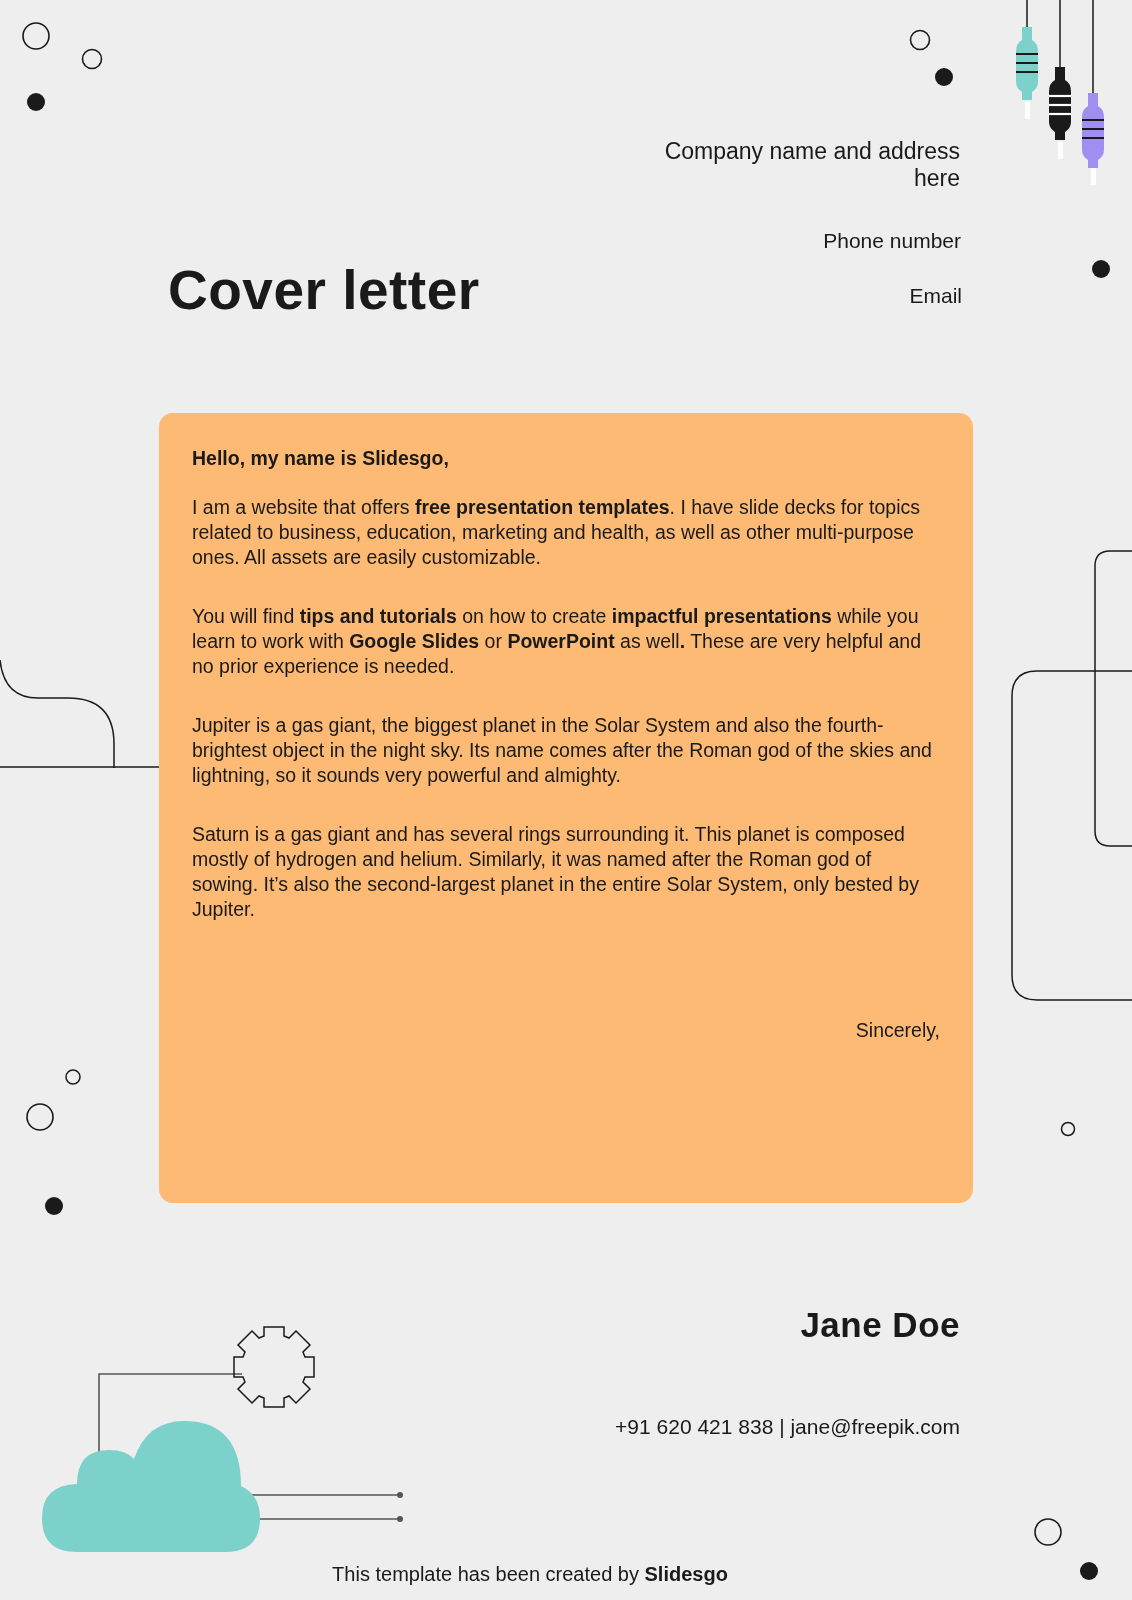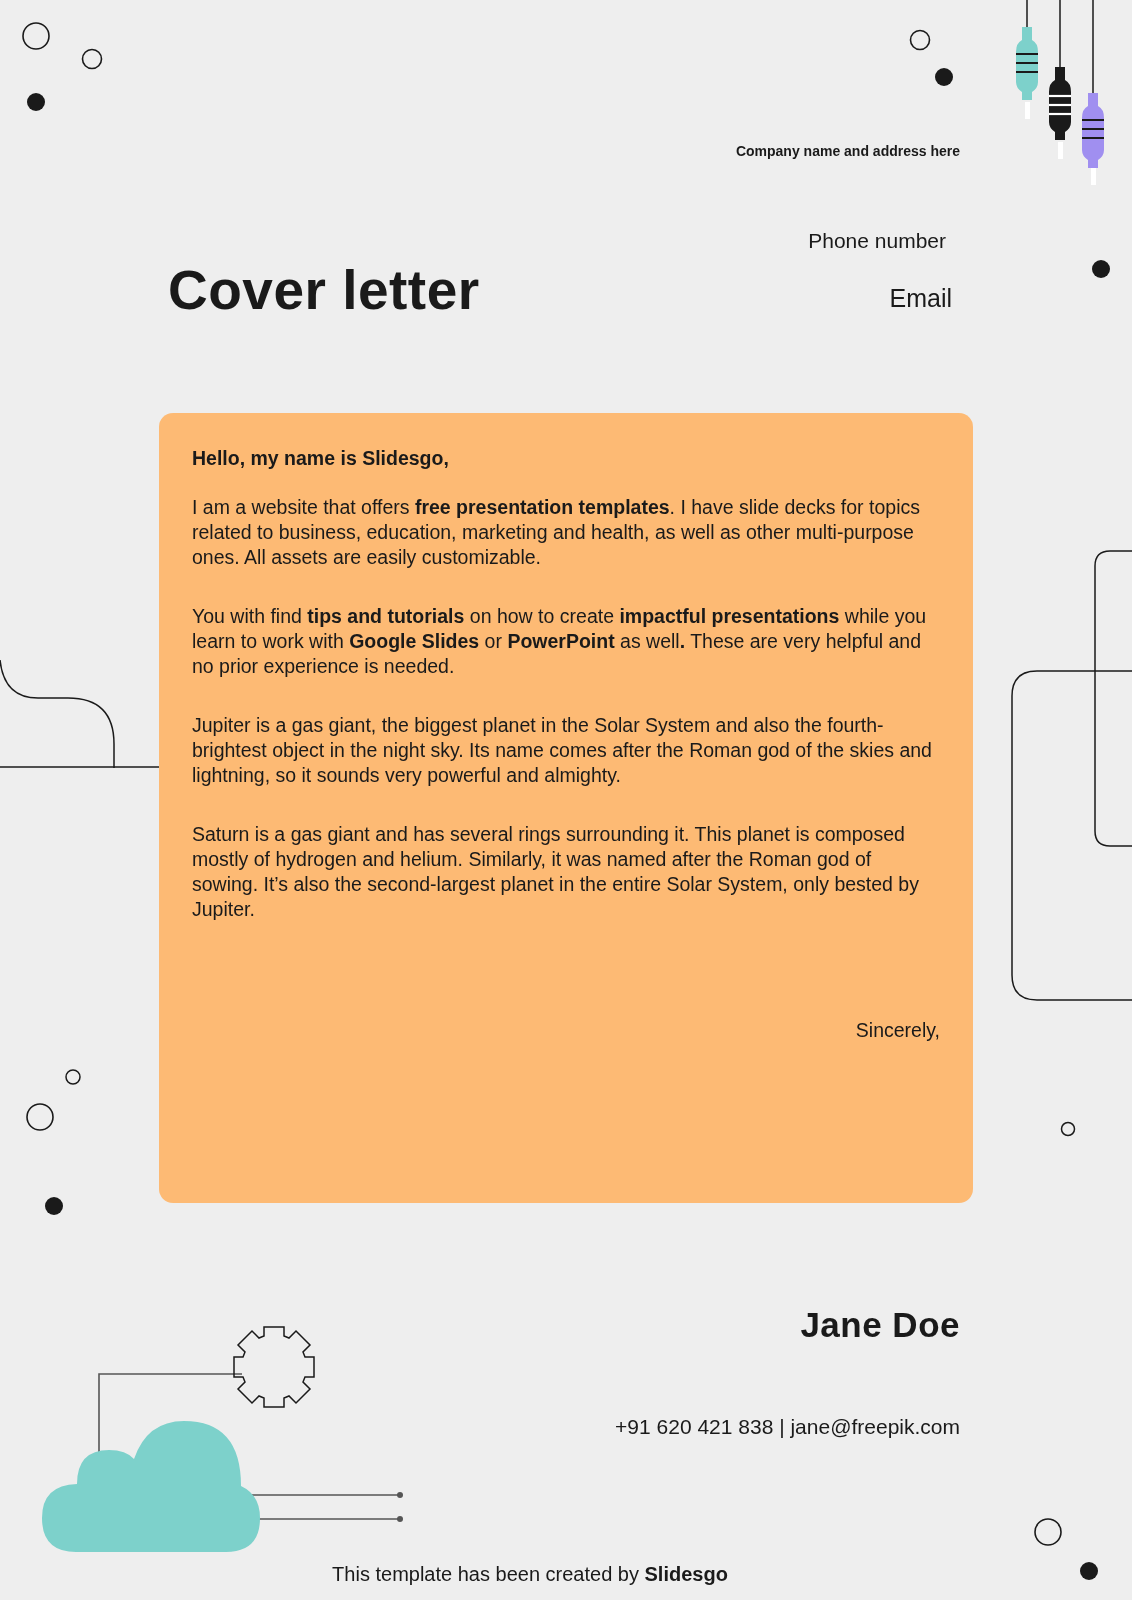--- a/index.html
+++ b/index.html
@@ -7,24 +7,24 @@
     width: 1132px; height: 1600px;
     background: #eeeeee;
     position: relative; overflow: hidden;
     font-family: "Liberation Sans", "DejaVu Sans", sans-serif;
     color: #1a1a1a;
   }
   .deco { position: absolute; left: 0; top: 0; width: 1132px; height: 1600px; pointer-events: none; }
 
   .company {
     position: absolute; right: 172px; top: 138px; width: 340px;
-    text-align: right; font-weight: bold; font-size: 14px; line-height: 27px; margin-left: 7px;
+    text-align: right; font-weight: normal; font-size: 23px; line-height: 27px; margin-left: 7px;
   }
-  .phone { position: absolute; right: 186px; top: 229px; font-size: 21px; text-align: left; }
-  .email { position: absolute; right: 180px; top: 284px; font-size: 25px; }
+  .phone { position: absolute; right: 171px; top: 229px; font-size: 21px; text-align: left; }
+  .email { position: absolute; right: 170px; top: 284px; font-size: 21px; }
 
   .title {
     position: absolute; left: 168px; top: 258px;
     font-size: 55px; font-weight: bold; letter-spacing: 0.5px; margin: 0;
   }
 
   .card {
     position: absolute; left: 159px; top: 413px; width: 814px; height: 790px;
     background: #fdba74; border-radius: 14px;
   }
@@ -114,21 +114,21 @@
 <div class="phone">Phone number</div>
 <div class="email">Email</div>
 <h1 class="title">Cover letter</h1>
 
 <div class="card">
   <div class="inner">
     <p class="greeting">Hello, my name is Slidesgo,</p>
 
     <p class="para"><span>I am a website that offers </span><b>free presentation templates</b><span>. I have slide decks for topics related to business, education, marketing and health, as well as other multi-purpose ones. All assets are easily customizable.</span></p>
 
-    <p class="para"><span>You with find </span><b>tips and tutorials</b><span> on how to create </span><b>impactful presentations</b><span> while you learn to work with </span><b>Google Slides</b><span> or </span><b>PowerPoint</b><span> as well</span><b>.</b><span> These are very helpful and no prior experience is needed.</span></p>
+    <p class="para"><span>You will find </span><b>tips and tutorials</b><span> on how to create </span><b>impactful presentations</b><span> while you learn to work with </span><b>Google Slides</b><span> or </span><b>PowerPoint</b><span> as well</span><b>.</b><span> These are very helpful and no prior experience is needed.</span></p>
 
     <p class="para">Jupiter is a gas giant, the biggest planet in the Solar System and also the fourth-brightest object in the night sky. Its name comes after the Roman god of the skies and lightning, so it sounds very powerful and almighty.</p>
     <p class="para">Saturn is a gas giant and has several rings surrounding it. This planet is composed mostly of hydrogen and helium. Similarly, it was named after the Roman god of sowing. It’s also the second-largest planet in the entire Solar System, only bested by Jupiter.</p>
   </div>
   <div class="sincerely">Sincerely,</div>
 </div>
 
 <div class="name">Jane Doe</div>
 <div class="contact">+91  620 421 838 | jane@freepik.com</div>
 

